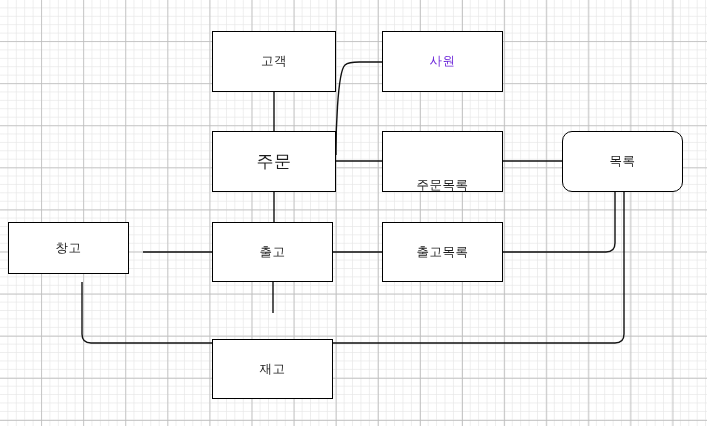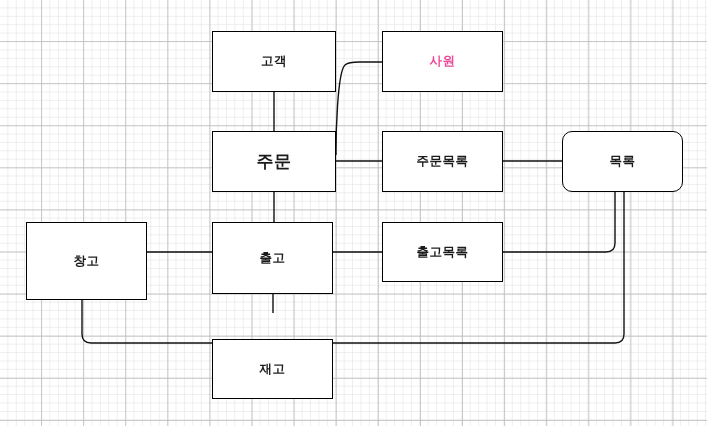--- a/index.html
+++ b/index.html
@@ -37,21 +37,20 @@
     pointer-events: none;
   }
   .node {
     position: absolute;
     box-sizing: border-box;
     background: #ffffff;
     border: 1.4px solid #000000;
     display: flex;
     align-items: center;
     justify-content: center;
-    font-weight: bold;
   }
   .node-label {
     font-size: 12.5px;
     color: #1b1b1b;
     letter-spacing: 0.5px;
     line-height: 1;
     white-space: nowrap;
     user-select: none;
   }
 </style>
@@ -74,35 +73,35 @@
         <path d="M 82 282 L 82 334 Q 82 343 91 343 L 212 343"></path>
         <path d="M 333 343 L 615 343 Q 624 343 624 334 L 624 192"></path>
       </g>
   </svg>
 
   <div id="node-layer">
       <div class="node" style="left: 212px; top: 31px; width: 124px; height: 61px; background: rgb(255, 255, 255); border-color: rgb(0, 0, 0); border-width: 1.4px;">
         <span class="node-label" style="color: rgb(27, 27, 27); font-size: 12.5px;">고객</span>
       </div>
       <div class="node" style="left: 382px; top: 31px; width: 121px; height: 61px; background: rgb(255, 255, 255); border-color: rgb(0, 0, 0); border-width: 1.4px;">
-        <span class="node-label" style="color: #ec4899; font-size: 12.5px;">사원</span>
+        <span class="node-label" style="color: #6d28d9; font-size: 12.5px;">사원</span>
       </div>
       <div class="node" style="left: 212px; top: 131px; width: 124px; height: 61px; background: rgb(255, 255, 255); border-color: rgb(0, 0, 0); border-width: 1.4px;">
         <span class="node-label" style="color: rgb(27, 27, 27); font-size: 17px;">주문</span>
       </div>
-      <div class="node" style="left: 382px; top: 131px; width: 121px; height: 61px; background: rgb(255, 255, 255); border-color: rgb(0, 0, 0); border-width: 1.4px;">
+      <div class="node" style="left: 382px; top: 131px; width: 121px; height: 61px; background: rgb(255, 255, 255); border-color: rgb(0, 0, 0); border-width: 1.4px; align-items: flex-end;">
         <span class="node-label" style="color: rgb(27, 27, 27); font-size: 12.5px;">주문목록</span>
       </div>
       <div class="node" style="left: 562px; top: 131px; width: 121px; height: 61px; background: rgb(255, 255, 255); border-color: rgb(0, 0, 0); border-width: 1.4px; border-radius: 10px;">
         <span class="node-label" style="color: rgb(27, 27, 27); font-size: 12.5px;">목록</span>
       </div>
-      <div class="node" style="left: 26px; top: 222px; width: 121px; height: 78px; background: rgb(255, 255, 255); border-color: rgb(0, 0, 0); border-width: 1.4px; text-align: right;">
+      <div class="node" style="left: 8px; top: 222px; width: 121px; height: 52px; background: rgb(255, 255, 255); border-color: rgb(0, 0, 0); border-width: 1.4px; text-align: right;">
         <span class="node-label" style="color: rgb(27, 27, 27); font-size: 12.5px;">창고</span>
       </div>
-      <div class="node" style="left: 212px; top: 222px; width: 121px; height: 72px; background: rgb(255, 255, 255); border-color: rgb(0, 0, 0); border-width: 1.4px;">
+      <div class="node" style="left: 212px; top: 222px; width: 121px; height: 60px; background: rgb(255, 255, 255); border-color: rgb(0, 0, 0); border-width: 1.4px;">
         <span class="node-label" style="color: rgb(27, 27, 27); font-size: 12.5px;">출고</span>
       </div>
       <div class="node" style="left: 382px; top: 222px; width: 121px; height: 60px; background: rgb(255, 255, 255); border-color: rgb(0, 0, 0); border-width: 1.4px; text-align: center;">
         <span class="node-label" style="color: rgb(27, 27, 27); font-size: 12.5px;">출고목록</span>
       </div>
       <div class="node" style="left: 212px; top: 313px; width: 121px; height: 60px; background: rgb(255, 255, 255); border-color: rgb(0, 0, 0); border-width: 1.4px; margin-top: 26px;">
         <span class="node-label" style="color: rgb(27, 27, 27); font-size: 12.5px;">재고</span>
       </div>
     </div>
 

